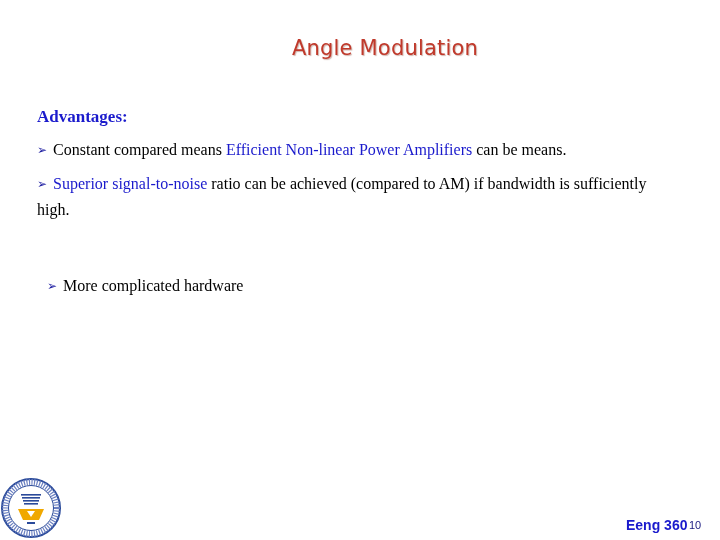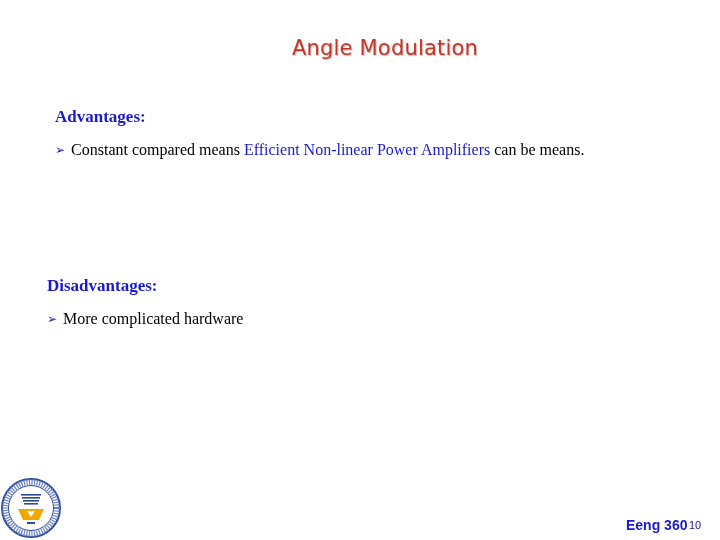--- a/index.html
+++ b/index.html
@@ -26,21 +26,21 @@
       color: #c0392b;
       text-shadow: 1px 1px 1px rgba(120,40,20,0.35);
       letter-spacing: 0.2px;
     }
     .section {
       position: absolute;
       font-size: 16px;
       line-height: 25px;
     }
     .adv {
-      left: 55px;
+      left: 37px;
       top: 104px;
       width: 620px;
     }
     .dis {
       left: 47px;
       top: 273px;
       width: 620px;
     }
     .heading {
       color: #1a1acc;
@@ -93,24 +93,27 @@
 <body>
 
 <div class="title">Angle Modulation</div>
 
 <div class="section adv">
   <div class="heading">Advantages:</div>
   <div class="bullet">
     <span class="arrow">➢</span>
     <span>Constant compared means </span><span class="hl">Efficient Non-linear Power Amplifiers</span><span> can be means.</span>
   </div>
+  <div class="bullet">
+    <span class="arrow">➢</span>
+    <span class="hl">Superior signal-to-noise</span><span> ratio can be achieved (compared to AM) if bandwidth is sufficiently high.</span>
+  </div>
 </div>
 
 <div class="section dis">
-  <div class="heading">Disadvantages:</div>
   <div class="bullet">
     <span class="arrow">➢</span>
     <span>More complicated hardware</span>
   </div>
 </div>
 
 <div class="logo">
   <svg width="60" height="60" viewBox="0 0 60 60">
     <circle cx="30" cy="30" r="29" fill="#ffffff" stroke="#2a4a9a" stroke-width="2"></circle>
     <circle cx="30" cy="30" r="26" fill="none" stroke="#6a7fc0" stroke-width="6" stroke-dasharray="1.2 1.4"></circle>

